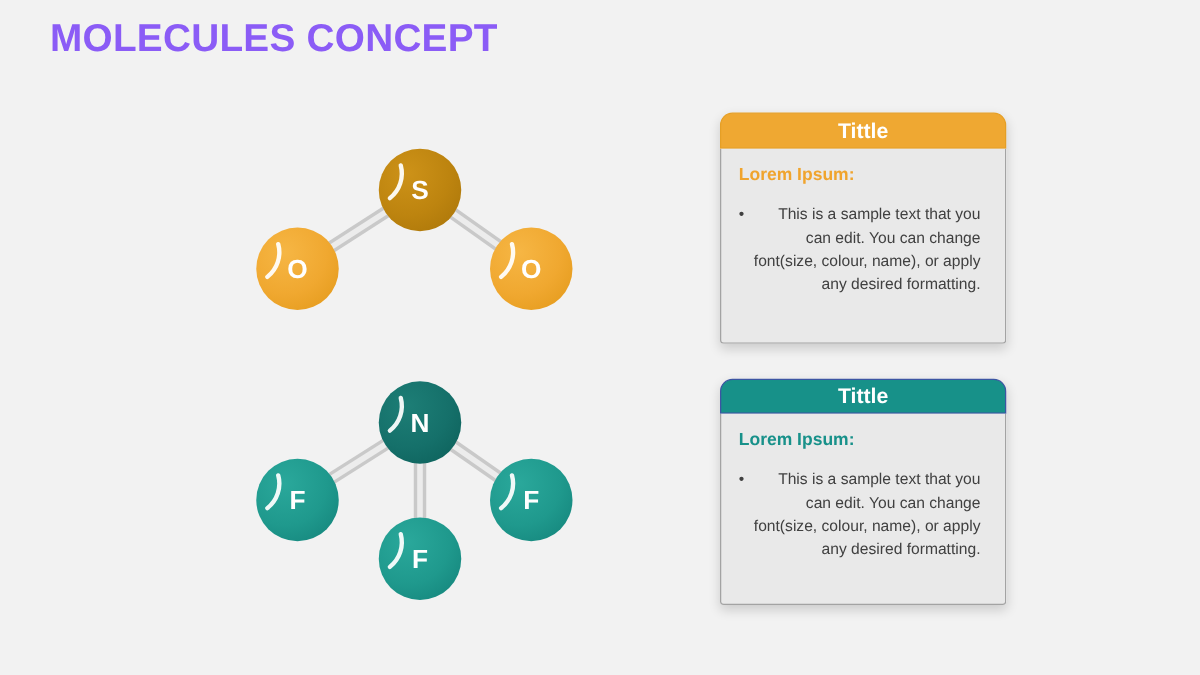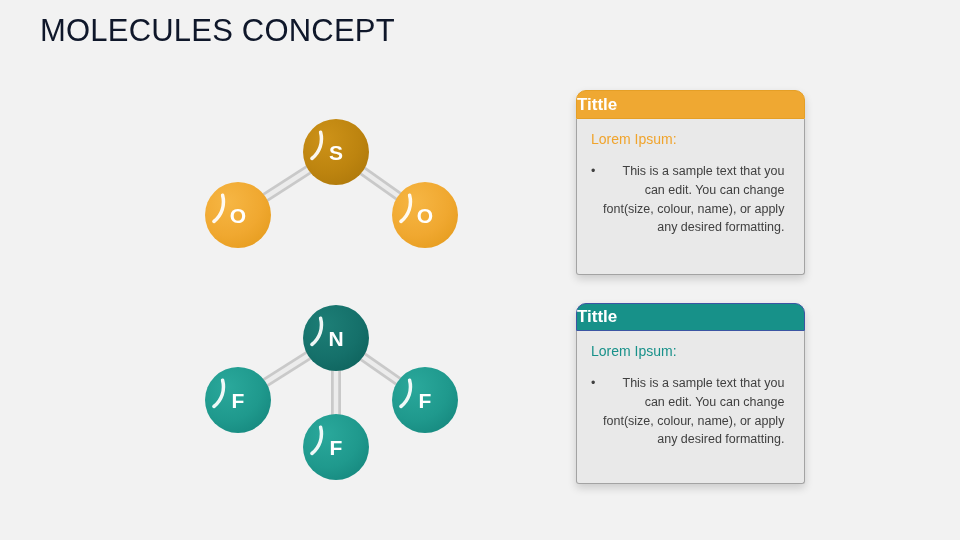--- a/index.html
+++ b/index.html
@@ -13,22 +13,22 @@
     position: relative;
     width: 960px;
     height: 540px;
     background: #f2f2f2;
   }
   .page-title {
     position: absolute;
     left: 40px;
     top: 13px;
     font-size: 31px;
-    font-weight: 400;
-    color: #0f172a;
+    font-weight: 700;
+    color: #8b5cf6;
     letter-spacing: 0.2px;
   }
   svg.molecules {
     position: absolute;
     left: 0;
     top: 0;
   }
   .bond-base { stroke: #c9c9c9; stroke-width: 10; }
   .bond-hi   { stroke: #ececec; stroke-width: 4.5; }
   .glint {
@@ -52,20 +52,21 @@
     border-radius: 10px 10px 3px 3px;
     box-shadow: 0 4px 9px rgba(0,0,0,0.16);
   }
   .card--orange { top: 90px; }
   .card--teal   { top: 303px; }
   .card-header {
     height: 29px;
     border-radius: 10px 10px 0 0;
     display: flex;
     align-items: center;
+    justify-content: center;
     color: #ffffff;
     font-size: 17px;
     font-weight: 700;
   }
   .card--orange .card-header {
     background: #efa832;
     border: 1px solid #e59f26;
   }
   .card--teal .card-header {
     height: 28px;
@@ -76,21 +77,21 @@
     background: #e9e9e9;
     border: 1px solid #a3a3a3;
     border-top: none;
     border-radius: 0 0 3px 3px;
     padding: 10px 14px 12px 14px;
   }
   .card--orange .card-body { height: 156px; }
   .card--teal   .card-body { height: 153px; }
   .lorem-heading {
     font-size: 14px;
-    font-weight: 400;
+    font-weight: 700;
     margin-top: 2px;
   }
   .card--orange .lorem-heading { color: #f0a42d; }
   .card--teal   .lorem-heading { color: #18918a; }
   .bullet-item {
     display: flex;
     gap: 7px;
     margin-top: 15px;
     font-size: 12.5px;
     line-height: 1.5;

